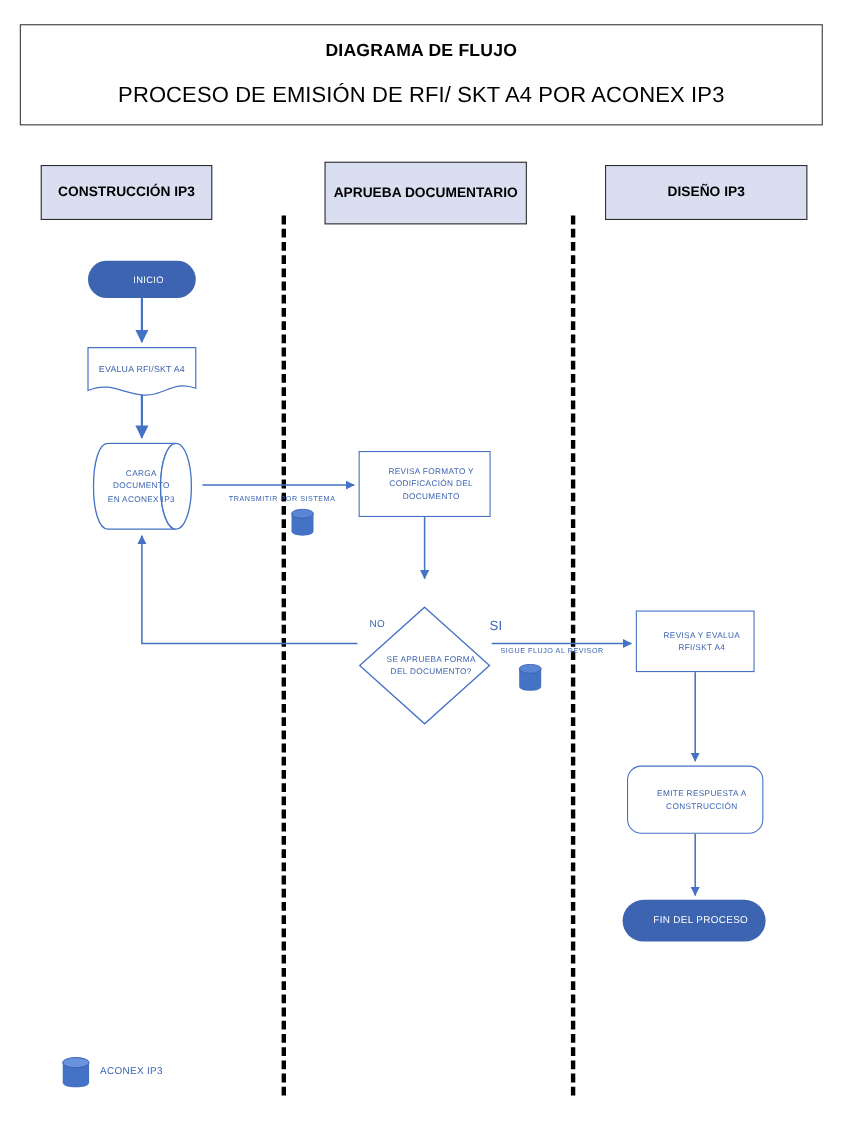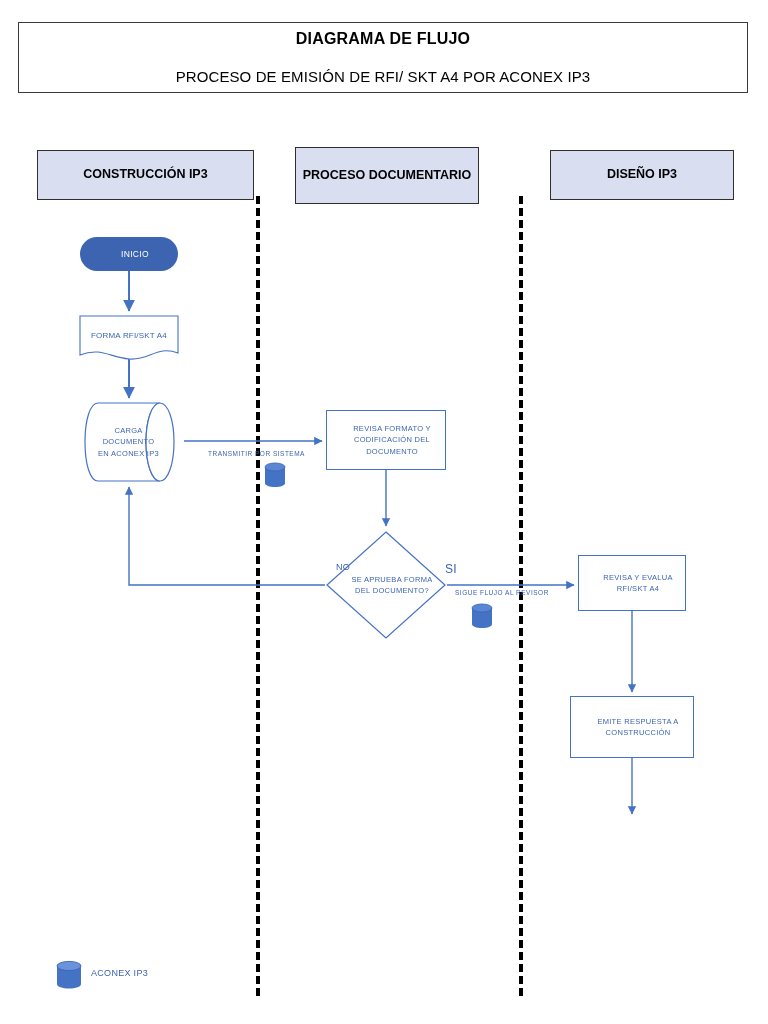--- a/index.html
+++ b/index.html
@@ -14,60 +14,60 @@
     background: #ffffff;
     font-family: "Liberation Sans", sans-serif;
     overflow: hidden;
   }
   
   #title-box {
     position: absolute;
     left: 18px;
     top: 22px;
     width: 730px;
-    height: 71px;
+    height: 92px;
     border: 1.5px solid #3b3b3b;
     background: #ffffff;
     box-sizing: border-box;
     display: flex;
     flex-direction: column;
     align-items: center;
     justify-content: center;
     text-align: center;
   }
   #title-main {
     font-size: 16px;
     font-weight: bold;
     color: #000000;
     letter-spacing: 0.2px;
     margin-bottom: 20px;
   }
   #title-sub {
-    font-size: 15px;
+    font-size: 20px;
     font-weight: normal;
     color: #000000;
     letter-spacing: 0.1px;
   }
   
   .lane-header {
     position: absolute;
     background: #d9dff0;
     border: 1.2px solid #2f2f2f;
     box-sizing: border-box;
     display: flex;
     align-items: center;
     justify-content: center;
     text-align: center;
     font-size: 12.5px;
     font-weight: bold;
     color: #000000;
     line-height: 1.25;
     padding: 2px 4px;
   }
-  #lane-header-0 { left: 37px;  top: 150px; width: 217px; height: 50px; }
+  #lane-header-0 { left: 37px;  top: 150px; width: 156px; height: 50px; }
   #lane-header-1 { left: 295px; top: 147px; width: 184px; height: 57px; }
   #lane-header-2 { left: 550px; top: 150px; width: 184px; height: 50px; }
 
   
   .lane-divider {
     position: absolute;
     top: 196px;
     width: 0;
     height: 800px;
     border-left: 4px dashed #000000;
@@ -105,21 +105,21 @@
     position: absolute;
     background: #ffffff;
     border: 1.1px solid #4472c4;
     box-sizing: border-box;
     display: flex;
     align-items: center;
     justify-content: center;
   }
   #node-revisa-formato { left: 326px; top: 410px; width: 120px; height: 60px; }
   #node-revisa-evalua  { left: 578px; top: 555px; width: 108px; height: 56px; }
-  #node-emite-resp     { left: 570px; top: 696px; width: 124px; height: 62px; }
+  #node-emite-resp     { left: 570px; top: 696px; width: 124px; height: 62px; border-radius: 13px; }
 
   
   #node-emite-rfi {
     position: absolute;
     left: 79px;
     top: 315px;
     width: 100px;
     height: 52px;
   }
   #node-emite-rfi svg { position: absolute; left: 0; top: 0; }
@@ -142,21 +142,21 @@
   #node-carga .cyl-label {
     position: absolute;
     left: 2px; top: 0; width: 86px; height: 80px;
     display: flex; align-items: center; justify-content: flex-start;
   }
 
   
   #node-decision {
     position: absolute;
     left: 325px;
-    top: 530px;
+    top: 550px;
     width: 122px;
     height: 110px;
   }
   #node-decision svg { position: absolute; left: 0; top: 0; }
   #node-decision .dia-label {
     position: absolute;
     left: 6px; top: 0; width: 110px; height: 110px;
     display: flex; align-items: center; justify-content: center;
   }
 
@@ -205,21 +205,21 @@
 <body>
 
 <div id="page">
 
   <div id="title-box">
     <div id="title-main">DIAGRAMA DE FLUJO</div>
     <div id="title-sub">PROCESO DE EMISIÓN DE RFI/ SKT A4 POR ACONEX IP3</div>
   </div>
 
   <div class="lane-header" id="lane-header-0">CONSTRUCCIÓN IP3</div>
-  <div class="lane-header" id="lane-header-1">PROCESO
+  <div class="lane-header" id="lane-header-1">APRUEBA
 DOCUMENTARIO</div>
   <div class="lane-header" id="lane-header-2">DISEÑO IP3</div>
 
   <div class="lane-divider" id="lane-divider-0"></div>
   <div class="lane-divider" id="lane-divider-1"></div>
 
   <svg id="connectors" viewBox="0 0 768 1024">
     <defs>
       <marker id="arrowhead" markerWidth="7" markerHeight="7" refX="5.6" refY="3" orient="auto">
         <path d="M0,0 L6,3 L0,6 z" fill="#4472c4"></path>
@@ -244,21 +244,21 @@
   </svg>
 
   <div class="terminator" id="node-inicio">
     <span class="shape-text">INICIO</span>
   </div>
 
   <div id="node-emite-rfi">
     <svg width="100" height="52" viewBox="0 0 100 52">
       <path d="M1,1 L99,1 L99,38 C78,30 70,46 50,44 C30,42 22,32 1,40 Z" fill="#ffffff" stroke="#4472c4" stroke-width="1.1"></path>
     </svg>
-    <div class="doc-label">FORMA RFI/SKT A4</div>
+    <div class="doc-label">EVALUA RFI/SKT A4</div>
   </div>
 
   <div id="node-carga">
     <svg width="100" height="80" viewBox="0 0 100 80">
       <path d="M14,1 L76,1 C68,1 62,18 62,40 C62,62 68,79 76,79 L14,79 C6,79 1,62 1,40 C1,18 6,1 14,1 Z" fill="#ffffff" stroke="#4472c4" stroke-width="1.2"></path>
       <path d="M76,1 C84,1 90,18 90,40 C90,62 84,79 76,79 C68,79 62,62 62,40 C62,18 68,1 76,1 Z" fill="#ffffff" stroke="#4472c4" stroke-width="1.2"></path>
     </svg>
     <div class="cyl-label">
       <span class="shape-text">CARGA
 DOCUMENTO
@@ -285,20 +285,23 @@
   <div class="process-box" id="node-revisa-evalua">
     <span class="shape-text">REVISA Y EVALUA
 RFI/SKT A4</span>
   </div>
 
   <div class="process-box" id="node-emite-resp">
     <span class="shape-text">EMITE RESPUESTA A
 CONSTRUCCIÓN</span>
   </div>
 
+  <div class="terminator" id="node-fin">
+    <span class="shape-text">FIN DEL PROCESO</span>
+  </div>
 
   <div class="edge-label" id="edge-label-transmitir">TRANSMITIR POR SISTEMA</div>
   <div class="edge-label" id="edge-label-sigue">SIGUE FLUJO AL REVISOR</div>
   <div class="edge-label" id="edge-label-no">NO</div>
   <div class="edge-label" id="edge-label-si">SI</div>
 
   <svg class="db-icon" id="db-icon-1" viewBox="0 0 22 26">
     <path d="M1,5 L1,21 C1,23.5 5.5,25 11,25 C16.5,25 21,23.5 21,21 L21,5 Z" fill="#4472c4"></path>
     <ellipse cx="11" cy="5" rx="10" ry="4" fill="#5b86d6"></ellipse>
     <ellipse cx="11" cy="5" rx="10" ry="4" fill="none" stroke="#3c64b1" stroke-width="0.8"></ellipse>

